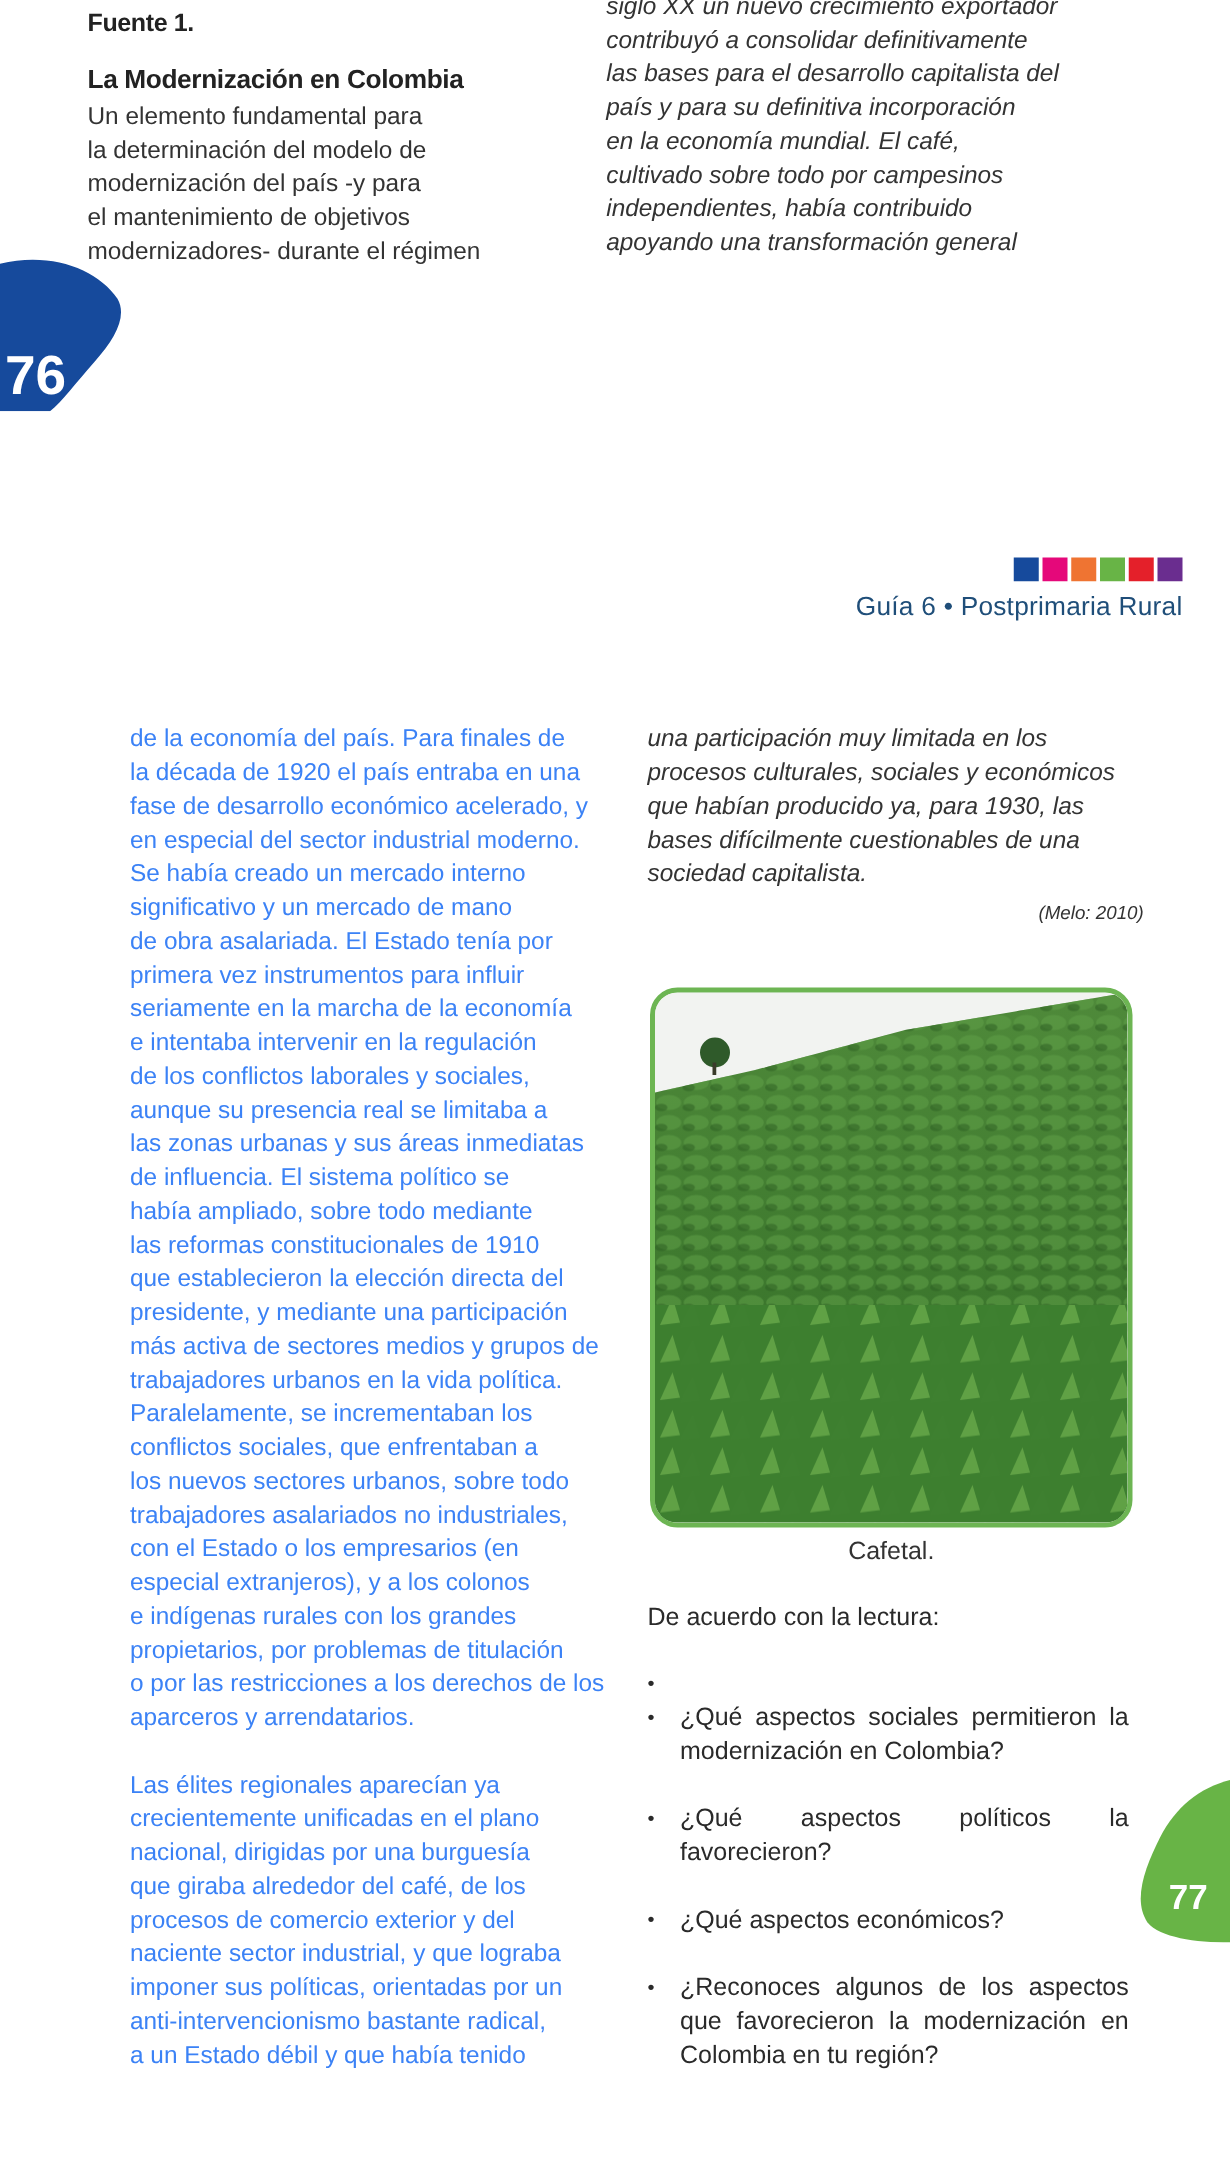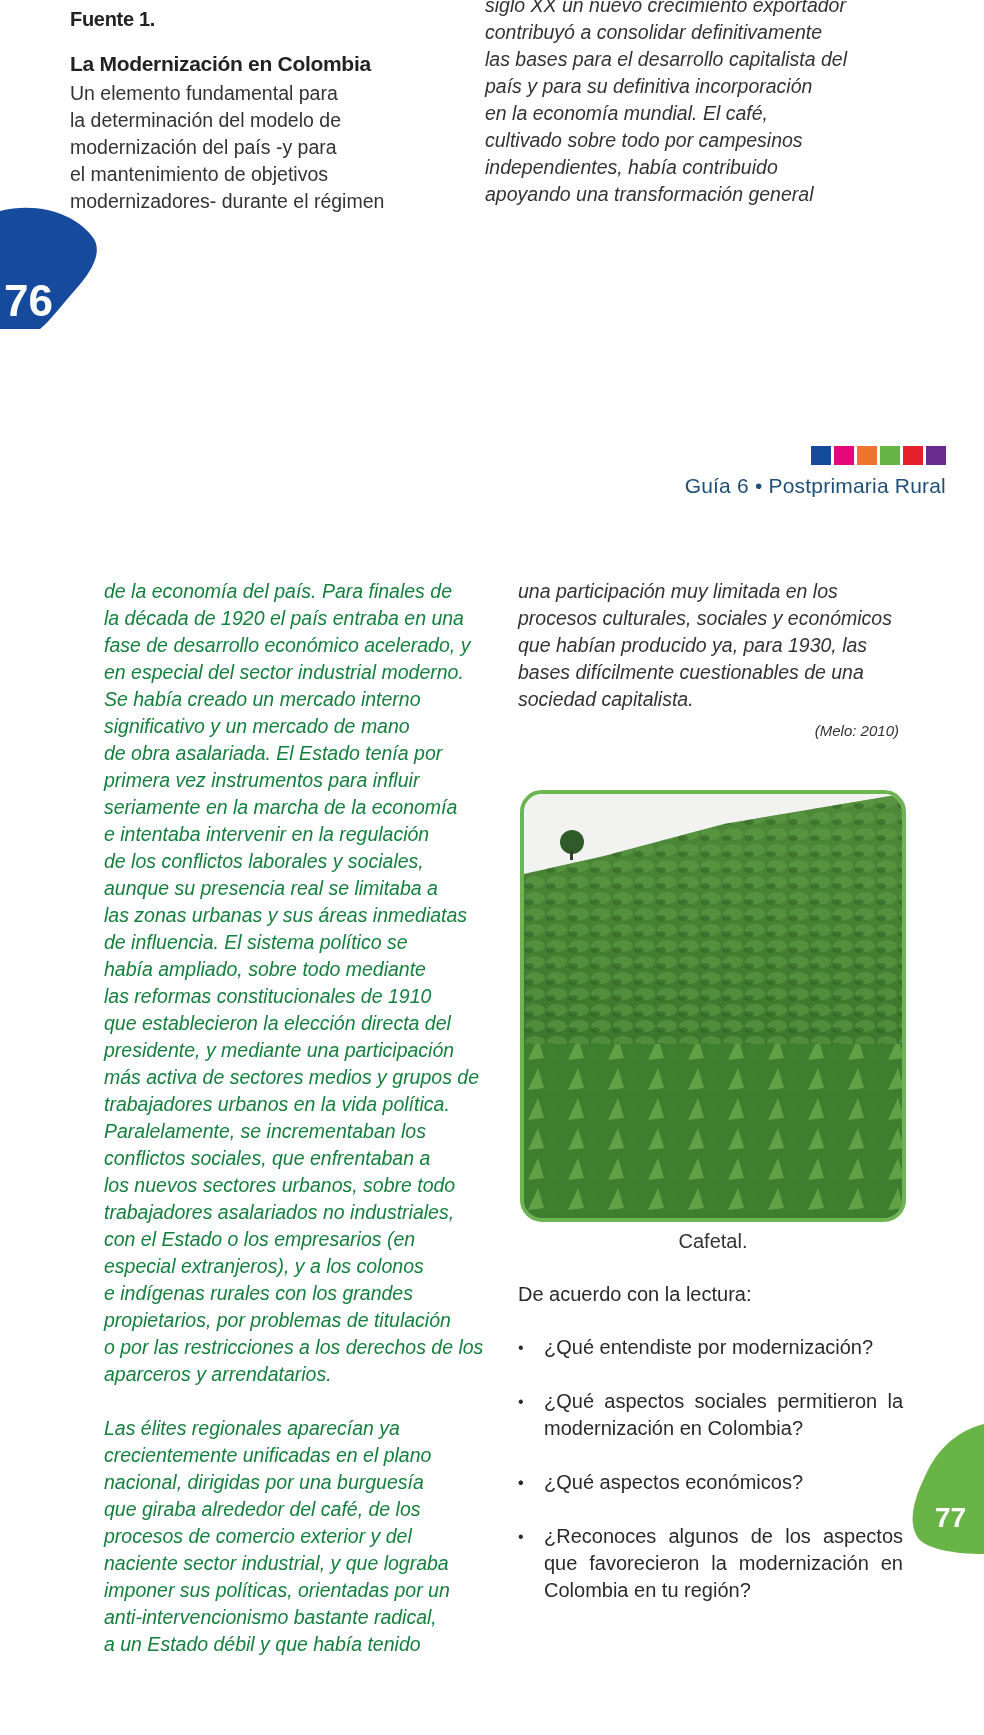--- a/index.html
+++ b/index.html
@@ -18,26 +18,26 @@
 
     #page76-tab { left: 0; top: 205px; width: 98px; height: 124px; }
     #page76-num { left: 4px; top: 228px; font-size: 44px; font-weight: bold; color: #fff; margin-top: 48px; }
 
     
     #color-swatches { right: 38px; top: 446px; display: flex; gap: 3px; }
     .swatch { width: 20px; height: 19px; }
     #guide-label { right: 38px; top: 474px; font-size: 21px; color: #1f4e79; letter-spacing: 0.2px; }
 
     
-    #left-col { left: 104px; top: 578px; width: 400px; font-size: 19.5px; line-height: 27px; font-style: italic; color: #15803d; }
+    #left-col { left: 104px; top: 578px; width: 400px; font-size: 19.5px; line-height: 27px; color: #3b82f6; }
     #left-col p { margin: 0; white-space: pre-line; }
     #left-col p + p { margin-top: 27px; }
 
     #right-col-text { left: 518px; top: 578px; width: 400px; font-size: 19.5px; line-height: 27px; font-style: italic; color: #333; white-space: pre-line; }
-    #citation { right: 85px; top: 722px; font-size: 15px; font-style: italic; color: #333; }
+    #citation { right: 69px; top: 722px; font-size: 15px; font-style: italic; color: #333; }
 
     #photo-frame { left: 520px; top: 790px; width: 378px; height: 424px; border: 4px solid #6db553; border-radius: 22px; overflow: hidden; background: #eef1ee; }
     #photo-frame svg { display: block; }
     #photo-caption { left: 520px; top: 1230px; width: 386px; text-align: center; font-size: 20px; color: #333; }
 
     #questions-intro { left: 518px; top: 1283px; font-size: 20px; color: #2a2a2a; }
     #questions { left: 518px; top: 1334px; width: 385px; margin: 0; padding: 0; list-style: none; }
     #questions li { position: relative; padding-left: 26px; font-size: 20px; line-height: 27px; color: #2a2a2a; margin-bottom: 27px; text-align: justify; }
     #questions li .bullet { position: absolute; left: 0; top: 0; font-size: 16px; }
 
@@ -150,23 +150,23 @@
     <rect x="0" y="250" width="378" height="174" fill="#3d7f2f"></rect>
     <rect x="0" y="250" width="378" height="174" fill="url(#leaves)"></rect>
     <circle cx="48" cy="48" r="12" fill="#2f5a2a"></circle>
     <rect x="46" y="56" width="3" height="10" fill="#3a3a2a"></rect>
   </svg>
 </div>
 <div class="abs" id="photo-caption">Cafetal.</div>
 
 <div class="abs" id="questions-intro">De acuerdo con la lectura:</div>
 <ul class="abs" id="questions">
-  <li><span class="bullet">•</span><span>¿Qué entendiste por modernización?</span></li>
+  <li><span class="bullet">•</span></li>
   <li><span class="bullet">•</span><span>¿Qué aspectos sociales permitieron la modernización en Colombia?</span></li>
-  <li><span class="bullet">•</span></li>
+  <li><span class="bullet">•</span><span>¿Qué aspectos políticos la favorecieron?</span></li>
   <li><span class="bullet">•</span><span>¿Qué aspectos económicos?</span></li>
   <li><span class="bullet">•</span><span>¿Reconoces algunos de los aspectos que favorecieron la modernización en Colombia en tu región?</span></li>
 </ul>
 
 <svg class="abs" id="page77-tab" viewBox="0 0 76 130">
   <path d="M76,0 C52,6 32,22 20,46 C8,70 -2,96 10,114 C20,126 48,130 76,130 Z" fill="#68b446"></path>
 </svg>
 <div class="abs" id="page77-num">77</div>
 
 </body></html>

